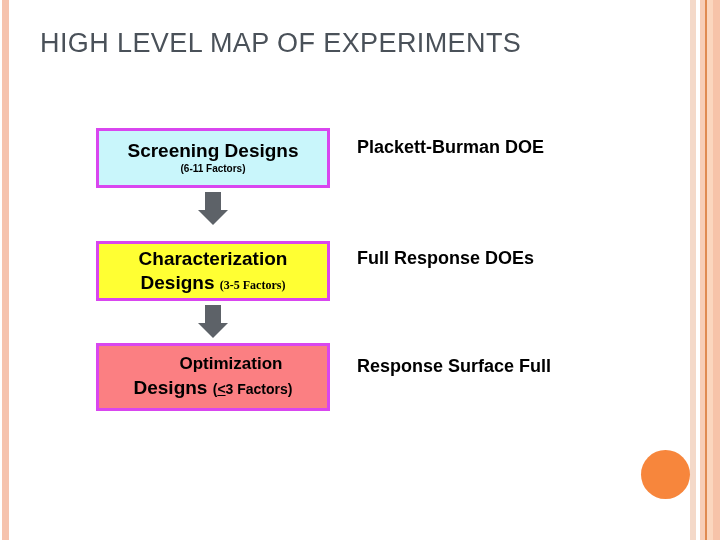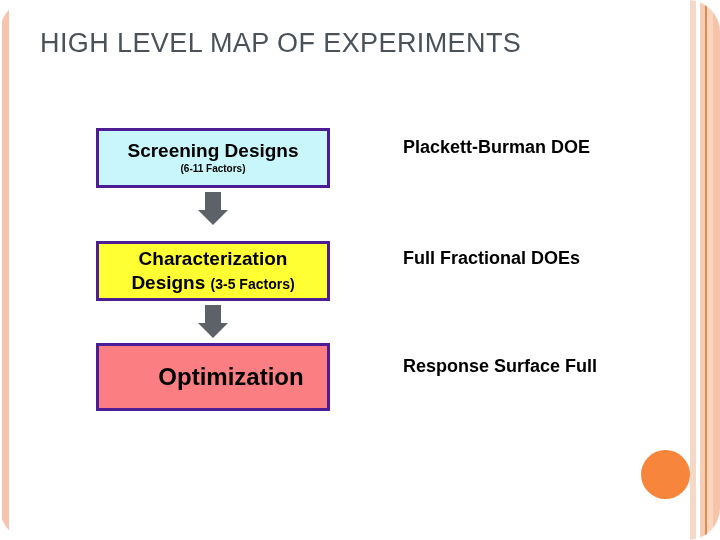--- a/index.html
+++ b/index.html
@@ -9,21 +9,20 @@
   }
   body {
     font-family: "Liberation Sans", sans-serif;
   }
   #slide {
     position: relative;
     width: 720px;
     height: 540px;
     background: #ffffff;
     overflow: hidden;
-    border-radius: 32px;
   }
 
   
   .stripe {
     position: absolute;
     top: 0;
     height: 540px;
   }
   .stripe-left        { left: 2px;   width: 7px;  background: #f6c3ae; }
   .stripe-r1          { left: 690px; width: 6px;  background: #f4d9c9; }
@@ -42,43 +41,43 @@
     color: #4a5159;
     font-weight: normal;
     white-space: nowrap;
   }
 
   
   .box {
     position: absolute;
     left: 96px;
     width: 234px;
-    border: 3px solid #4c1d95;
+    border: 3px solid #d946ef;
     box-sizing: border-box;
     text-align: center;
     color: #000000;
     font-weight: bold;
     display: flex;
     flex-direction: column;
     justify-content: center;
   }
   #box-screening      { top: 128px; height: 60px;  background: #c9f6fb; }
   #box-characterization { top: 241px; height: 60px; background: #ffff33; }
   #box-optimization   { top: 343px; height: 68px;  background: #fb7f82; }
 
   .line-1, .line-2 { line-height: 1.08; white-space: nowrap; }
 
   #box-screening .line-1 { font-size: 19px; }
   #box-screening .line-2 { font-size: 10px; margin-top: 3px; }
 
   #box-characterization .line-1 { font-size: 19px; }
   #box-characterization .line-2 { font-size: 19px; margin-top: 3px; }
-  #box-characterization .sub    { font-size: 14px; }
+  #box-characterization .sub    { font-size: 12px; font-family: Liberation Serif, serif; }
 
-  #box-optimization .line-1 { font-size: 24px; padding-left: 36px; }
+  #box-optimization .line-1 { font-size: 17px; padding-left: 36px; }
   #box-optimization .line-2 { font-size: 19px; margin-top: 5px; }
   #box-optimization .sub    { font-size: 14px; }
 
   .le { text-decoration: underline; }
 
   
   .arrow {
     position: absolute;
     left: 198px;
     width: 30px;
@@ -107,21 +106,20 @@
 
   
   .rt {
     position: absolute;
     left: 357px;
     color: #000000;
     font-weight: bold;
     font-size: 18px;
     line-height: 1.55;
     white-space: nowrap;
-    margin-left: 46px;
   }
   #rt-1 { top: 134px; }
   #rt-2 { top: 245px; }
   #rt-3 { top: 353px; }
 
   
   #orange-dot {
     position: absolute;
     left: 641px;
     top: 450px;
@@ -160,28 +158,29 @@
     <div class="line-2"><span>Designs</span> <span class="sub">(3-5 Factors)</span></div>
   </div>
 
   <div class="arrow" id="arrow-2">
     <div class="shaft"></div>
     <div class="head"></div>
   </div>
 
   <div class="box" id="box-optimization">
     <div class="line-1">Optimization</div>
+    <div class="line-2"><span>Designs</span> <span class="sub"><span>(</span><span class="le">&lt;</span><span>3 Factors)</span></span></div>
   </div>
 
   <div class="rt" id="rt-1">
     <div>Plackett-Burman DOE</div>
   </div>
 
   <div class="rt" id="rt-2">
-    <div>Full Fractional DOEs</div>
+    <div>Full Response DOEs</div>
   </div>
 
   <div class="rt" id="rt-3">
     <div>Response Surface Full</div>
   </div>
 
   <div id="orange-dot"></div>
 
 </div>
 

